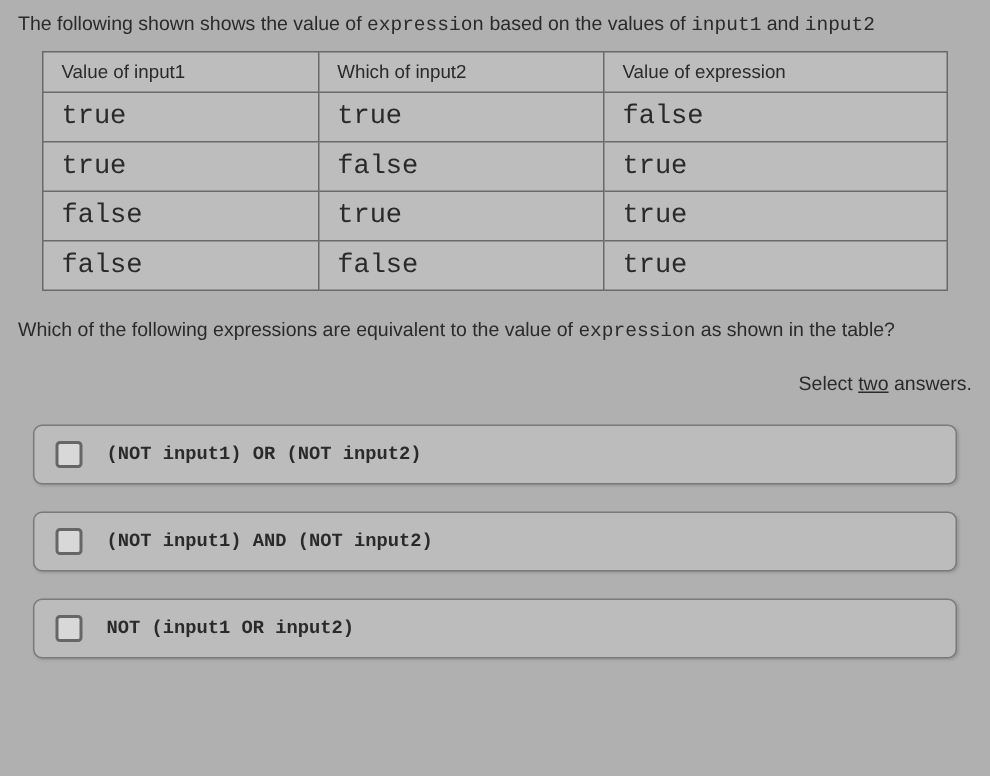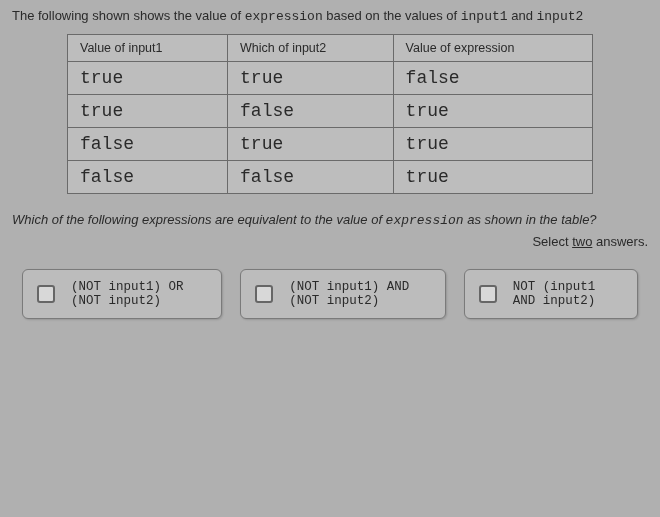--- a/index.html
+++ b/index.html
@@ -13,48 +13,49 @@
     padding: 8px 12px;
     overflow: hidden;
   }
   .intro {
     margin-bottom: 10px;
   }
   .mono { font-family: "Courier New", Courier, monospace; }
   table {
     border-collapse: collapse;
     margin: 0 auto 18px auto;
-    width: 526px;
+    width: 604px;
   }
   th, td {
     border: 1px solid #6a6a6a;
     padding: 6px 12px;
     text-align: left;
     font-weight: normal;
     font-family: "Courier New", Courier, monospace;
     font-size: 18px;
     background: #bdbdbd;
   }
   th {
     font-family: Arial, Helvetica, sans-serif;
     font-size: 12.5px;
   }
   .question {
-    margin-bottom: 6px;
-    font-style: italic;
+    margin-bottom: 20px;
   }
   .select-hint {
     margin-bottom: 20px;
     text-align: right;
   }
   .under { text-decoration: underline; }
   .options {
     display: flex;
+    flex-direction: column;
     gap: 18px;
     padding: 0 10px;
+    font-weight: bold;
   }
   .option {
     display: flex;
     align-items: center;
     gap: 16px;
     border: 1px solid #7a7a7a;
     border-radius: 6px;
     padding: 10px 14px;
     background: #bcbcbc;
     box-shadow: 1px 1px 2px rgba(0,0,0,0.15);
@@ -123,15 +124,15 @@
   <div class="option">
     <div class="checkbox"></div>
     <span class="opt-text">(NOT input1) OR (NOT input2)</span>
   </div>
   <div class="option">
     <div class="checkbox"></div>
     <span class="opt-text">(NOT input1) AND (NOT input2)</span>
   </div>
   <div class="option">
     <div class="checkbox"></div>
-    <span class="opt-text">NOT (input1 AND input2)</span>
+    <span class="opt-text">NOT (input1 OR input2)</span>
   </div>
 </div>
 
 </body></html>

